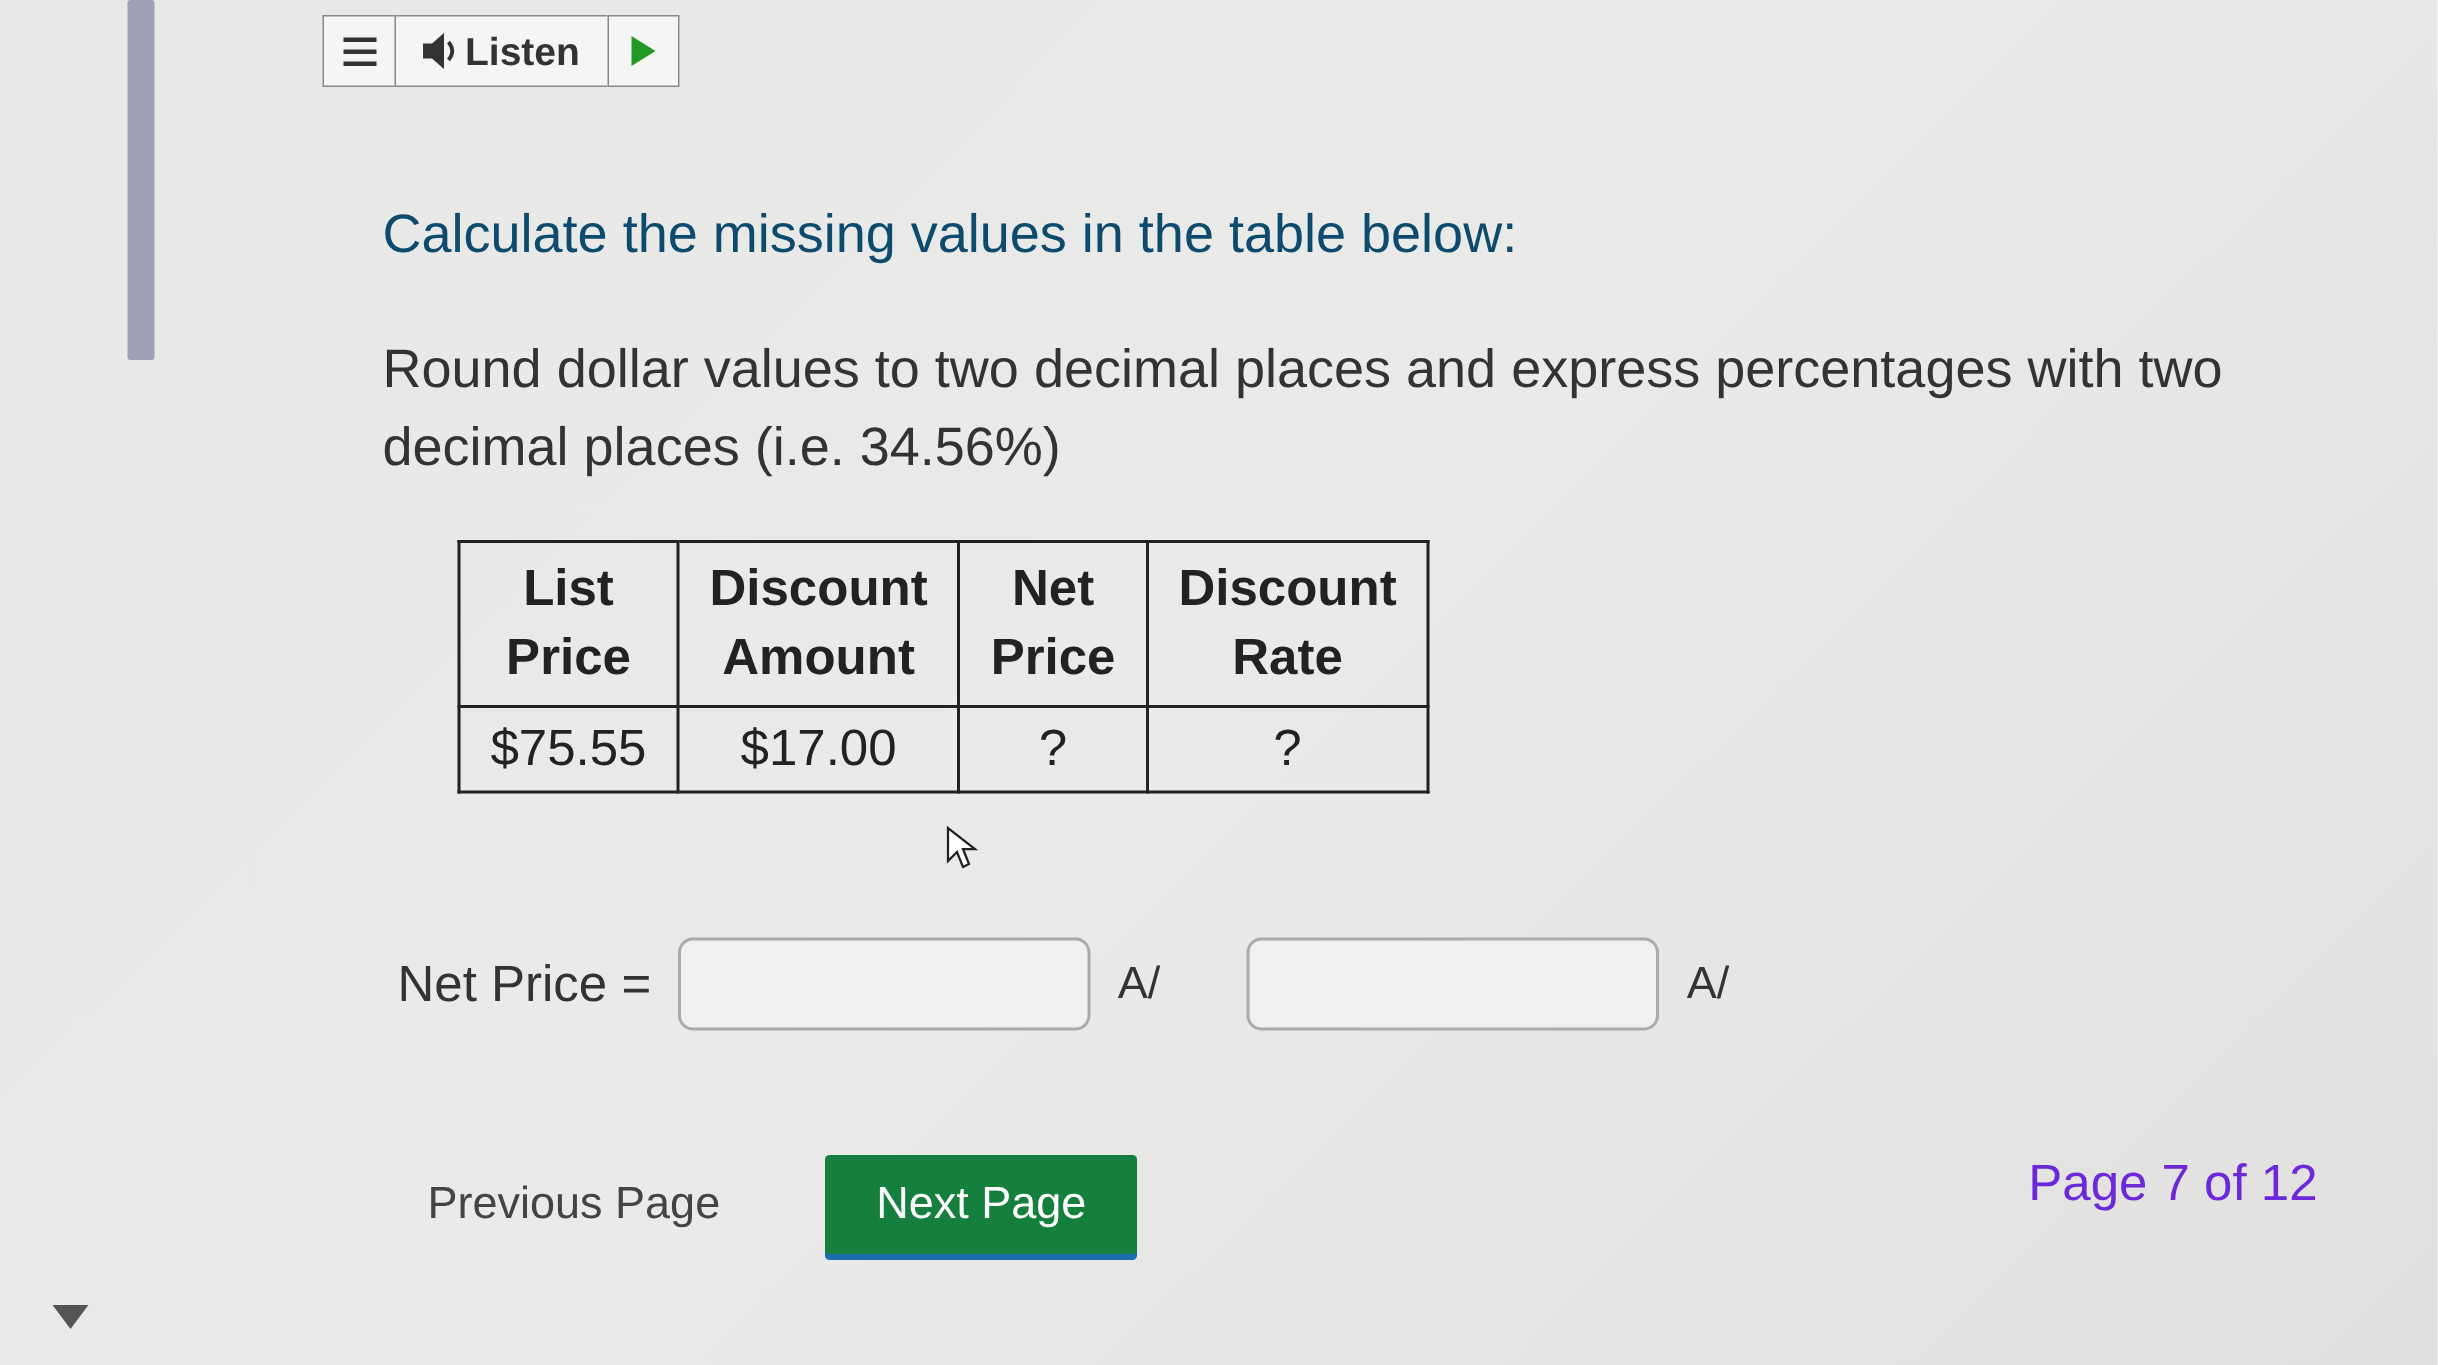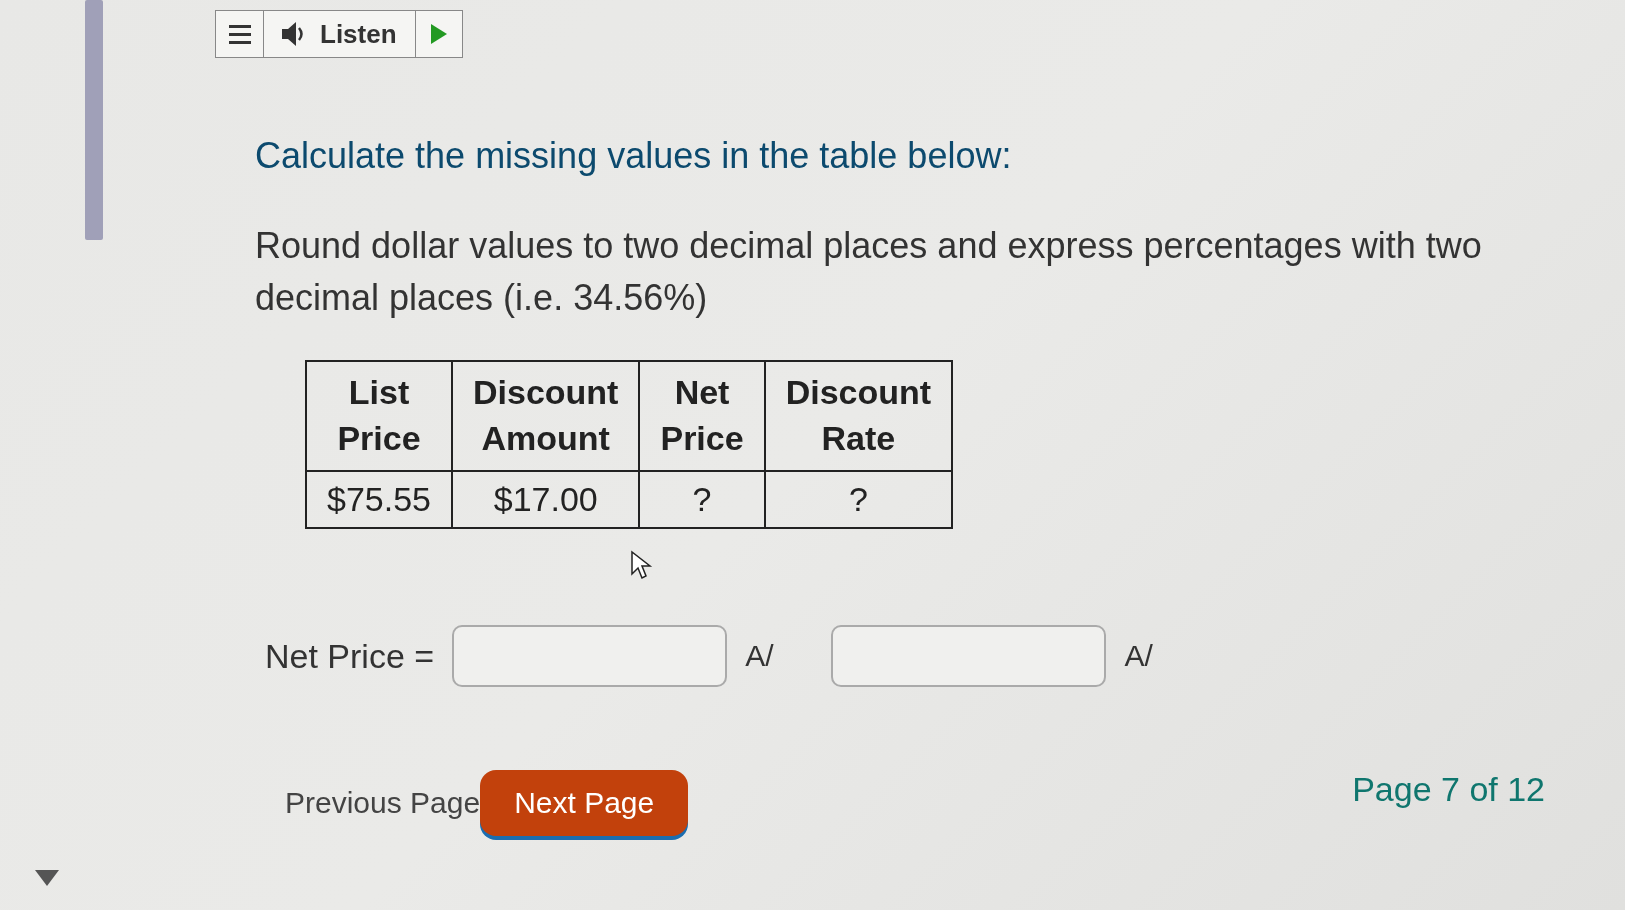--- a/index.html
+++ b/index.html
@@ -53,21 +53,20 @@
       gap: 5px;
     }
     .hamburger-lines span {
       display: block;
       width: 22px;
       height: 3px;
       background: #333;
     }
     .listen-btn {
       padding: 0 18px;
-      gap: 10px;
       font-size: 26px;
       font-weight: bold;
       color: #333;
       border-right: none;
     }
     .speaker-icon svg { display: block; }
     .play-btn {
       width: 48px;
     }
     .play-triangle {
@@ -141,45 +140,46 @@
       font-size: 30px;
       color: #333;
       margin-right: 40px;
     }
     .nav-row {
       position: absolute;
       left: 200px;
       top: 770px;
       display: flex;
       align-items: center;
+      gap: 70px;
     }
     .prev-btn {
       font-size: 30px;
       color: #444;
       background: transparent;
       border: none;
       cursor: pointer;
     }
     .next-btn {
       font-size: 30px;
       color: #fff;
-      background: #c2410c;
+      background: #15803d;
       border: none;
-      border-radius: 16px;
+      border-radius: 3px;
       padding: 16px 34px;
       cursor: pointer;
       box-shadow: 0 4px 0 #1b6db0;
       font-weight: 500;
     }
     .page-indicator {
       position: absolute;
       right: 80px;
       top: 770px;
       font-size: 34px;
-      color: #0f766e;
+      color: #6d28d9;
     }
     .dropdown-arrow {
       position: absolute;
       left: 35px;
       top: 870px;
       width: 0; height: 0;
       border-left: 12px solid transparent;
       border-right: 12px solid transparent;
       border-top: 16px solid #555;
     }

